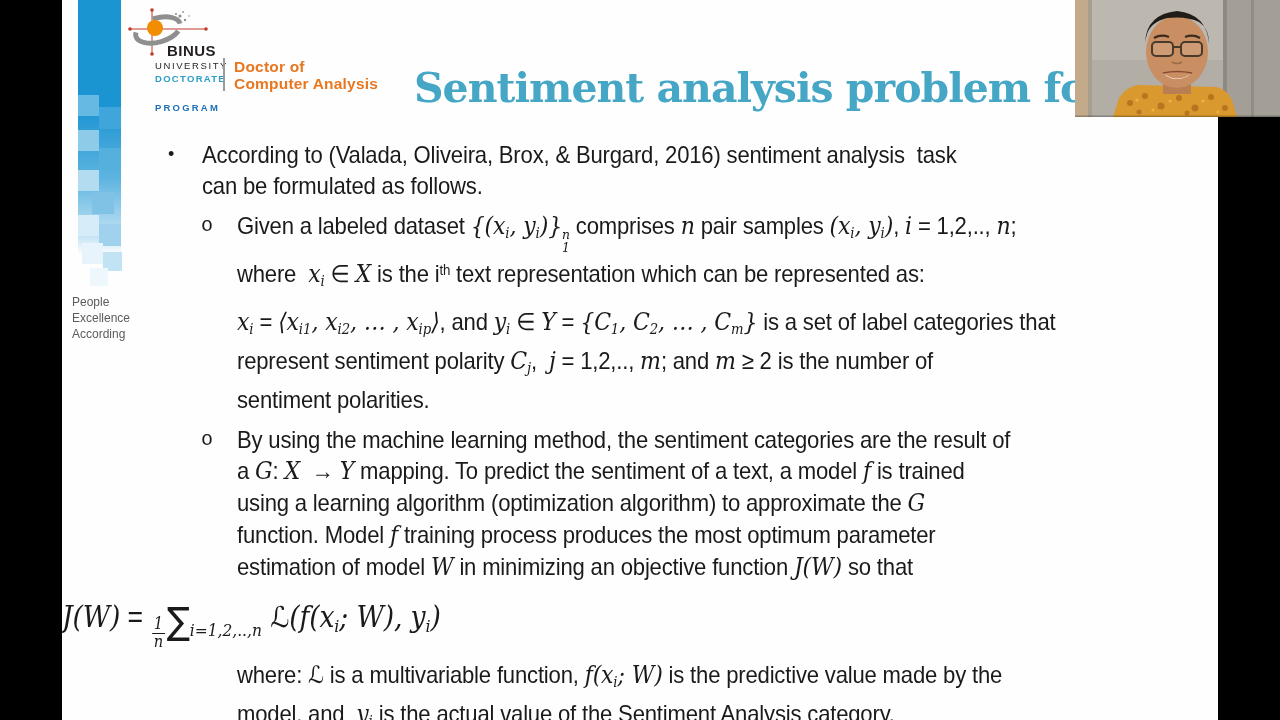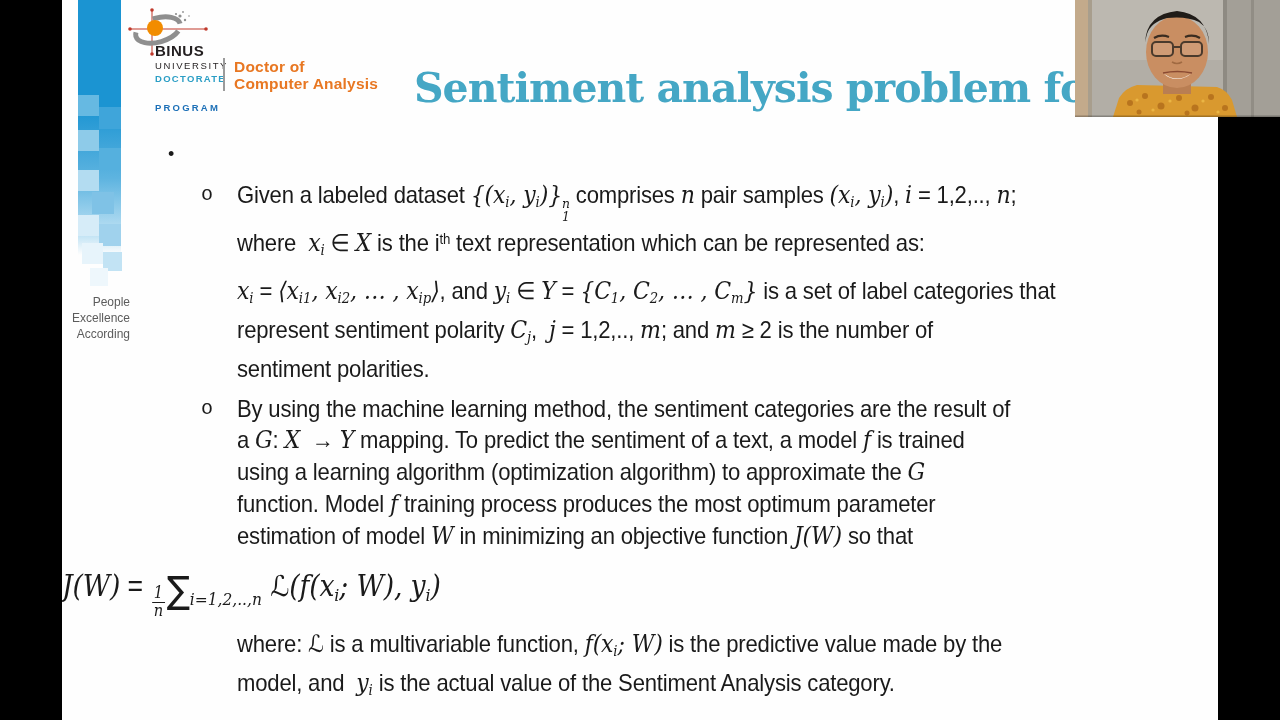--- a/index.html
+++ b/index.html
@@ -13,26 +13,26 @@
   #bar-right{left:1218px;top:0;width:62px;height:720px;}
 
   
   #slide{position:absolute;left:62px;top:0;width:1156px;height:720px;background:#fefefe;overflow:hidden;}
 
   
   #accent{position:absolute;left:16px;top:0;width:43px;height:255px;
           background:linear-gradient(180deg,#1b94d2 0%,#1b94d2 42%,#5eb4e0 70%,#bfe2f4 92%,rgba(255,255,255,0) 100%);}
   .sq{position:absolute;}
 
-  #tagline{position:absolute;left:10px;top:294px;font-size:12px;line-height:16px;color:#5c5c5c;text-align:right;}
+  #tagline{position:absolute;left:10px;top:294px;font-size:12px;line-height:16px;color:#5c5c5c;}
 
   
   #logo-icon{position:absolute;left:66px;top:8px;}
   #logo-text{position:absolute;left:93px;top:42px;color:#231f20;}
-  .lt-binus{font-size:15px;font-weight:bold;letter-spacing:.5px;}
+  .lt-binus{font-size:15px;font-weight:bold;letter-spacing:.5px;text-align:center;}
   .lt-univ{font-size:9.5px;letter-spacing:1.6px;margin-top:1px;}
   .lt-doct{font-size:9.5px;font-weight:bold;letter-spacing:1.3px;color:#2b9ec5;margin-top:2px;}
   .lt-prog{font-size:9.5px;font-weight:bold;letter-spacing:2.2px;color:#1d70b7;margin-top:18px;}
   #logo-divider{position:absolute;left:161px;top:58px;width:2px;height:33px;background:#9b9b9b;}
   #dept{position:absolute;left:172px;top:58px;color:#e87722;font-weight:bold;font-size:15.5px;line-height:17px;letter-spacing:.2px;}
 
   
   #title{position:absolute;left:352px;top:64px;font-family:"DejaVu Serif",serif;font-weight:bold;
          font-size:41px;color:#45a7c5;white-space:nowrap;letter-spacing:-1px;}
 
@@ -122,20 +122,24 @@
     <div id="dept">
       <div>Doctor of</div>
       <div>Computer Analysis</div>
     </div>
 
     <div id="title">Sentiment analysis problem formula</div>
 
     <div id="body">
         <div class="block">
           <span class="gutter g1">•</span>
+          <div class="lines">
+            <div class="line"><span class="p">According to (Valada, Oliveira, Brox, &amp; Burgard, 2016) sentiment analysis  task</span></div>
+            <div class="line"><span class="p">can be formulated as follows.</span></div>
+          </div>
         </div>
         <div class="block">
           <span class="gutter g2">o</span>
           <div class="lines">
             <div class="line"><span class="p">Given a labeled dataset </span><span class="m">{(x</span><span class="sb">i</span><span class="m">, y</span><span class="sb">i</span><span class="m">)}</span><span class="ss"><span>n</span><span>1</span></span><span class="p"> comprises </span><span class="m">n</span><span class="p"> pair samples </span><span class="m">(x</span><span class="sb">i</span><span class="m">, y</span><span class="sb">i</span><span class="m">)</span><span class="p">, </span><span class="m">i</span><span class="p"> = 1,2,.., </span><span class="m">n</span><span class="p">;</span></div>
             <div class="line"><span class="p">where  </span><span class="m">x</span><span class="sb">i</span><span class="p"> ∈ </span><span class="m">X</span><span class="p"> is the i</span><span class="sp">th</span><span class="p"> text representation which can be represented as:</span></div>
           </div>
         </div>
         <div class="block">
           <span class="gutter g2"></span>

